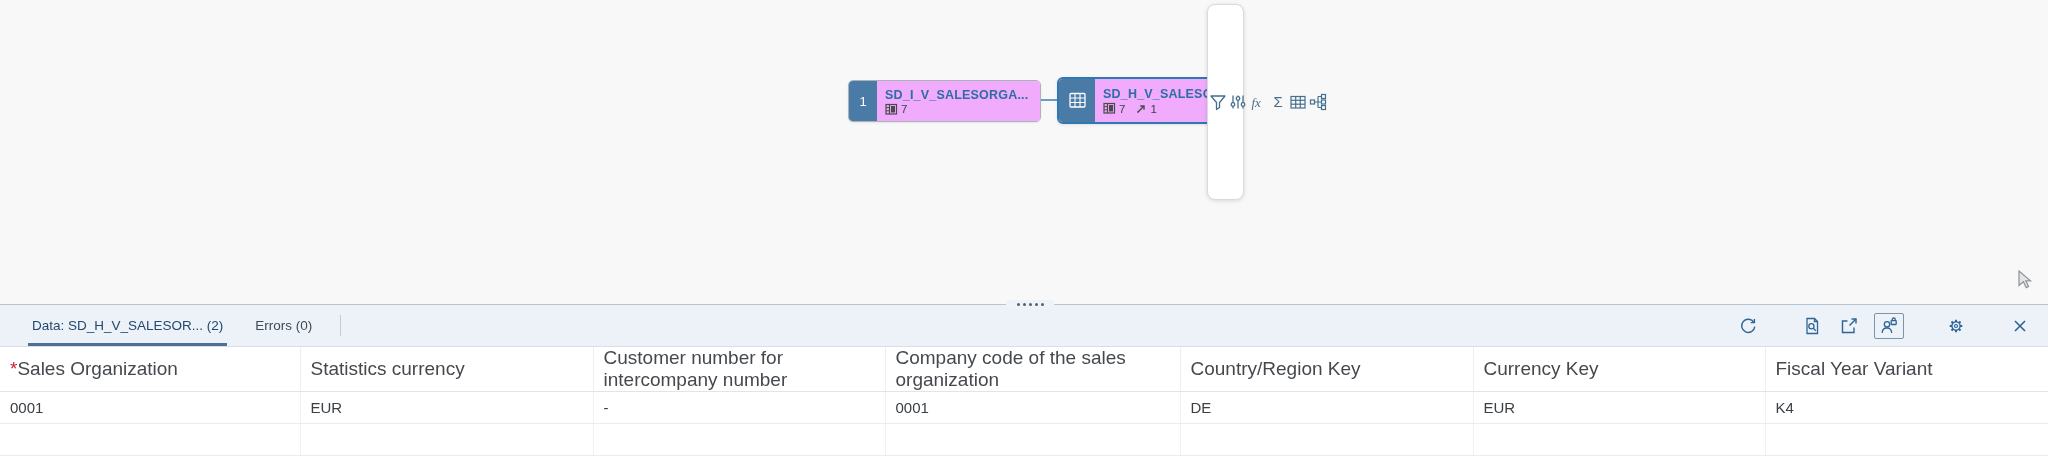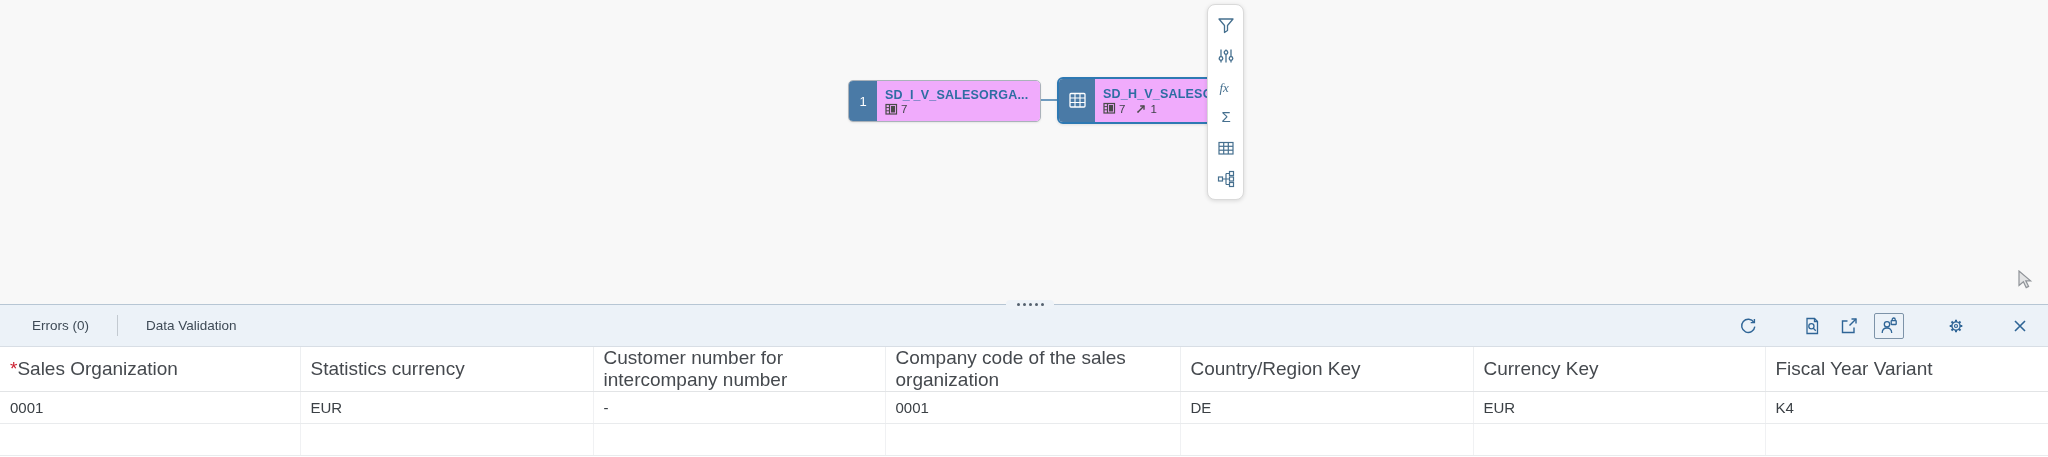--- a/index.html
+++ b/index.html
@@ -20,21 +20,21 @@
   .node-meta .pair { display:flex; align-items:center; gap:3px; }
 
   .node-target { left:1057px; top:77px; height:47px; border:2px solid #2e79b3; border-radius:6px; overflow:hidden;
                  box-shadow:0 1px 3px rgba(0,0,0,.1); }
   .node-target .node-icon-section { width:36px; background:#4a7aa6; display:flex; align-items:center; justify-content:center; }
 
   .connector-layer { position:absolute; left:0; top:0; width:2048px; height:304px; pointer-events:none; }
 
   .diagram-toolbar { position:absolute; left:1207px; top:4px; width:37px; height:196px; background:#fff;
                  border:1px solid #dadada; border-radius:8px; box-shadow:0 1px 4px rgba(0,0,0,.13);
-                 display:flex; flex-direction:column; align-items:center; justify-content:space-around; padding:5px 0; }
+                 display:flex; align-items:center; justify-content:space-around; padding:5px 0; }
   .tool-btn { width:26px; height:26px; display:flex; align-items:center; justify-content:center; cursor:pointer; }
 
   .cursor-arrow { position:absolute; left:2018px; top:270px; }
 
   
   .bottom-panel { position:absolute; left:0; top:304px; width:2048px; height:153px; background:#fff;
                  border-top:1px solid #b7c6d4; }
   .splitter-grip { position:absolute; left:1006px; top:-5px; width:48px; height:9px; display:flex; gap:3px;
                  align-items:center; justify-content:center; background:#eef3f8; border-radius:4px; cursor:row-resize; }
   .splitter-grip i { width:3px; height:3px; background:#54616e; border-radius:50%; }
@@ -183,23 +183,23 @@
     <div class="splitter-grip">
       <i></i>
         <i></i>
         <i></i>
         <i></i>
         <i></i>
     </div>
 
     <div class="tab-bar">
       <div class="tabs">
+        <div class="tab active">Data: SD_H_V_SALESOR... (2)</div>
         <div class="tab">Errors (0)</div>
         <div class="tab-sep"></div>
-        <div class="tab">Data Validation</div>
       </div>
 
       <div class="tab-actions">
         <div class="action-btn">
           <svg width="20" height="20" viewBox="0 0 20 20" fill="none" stroke="#2f6596" stroke-width="1.4">
             <path d="M15.9 6.4 A6.6 6.6 0 1 0 16.8 10.6"></path>
             <path d="M16.4 2.9 v3.7 h-3.7"></path>
           </svg>
         </div>
         <div class="spacer-lg"></div>

